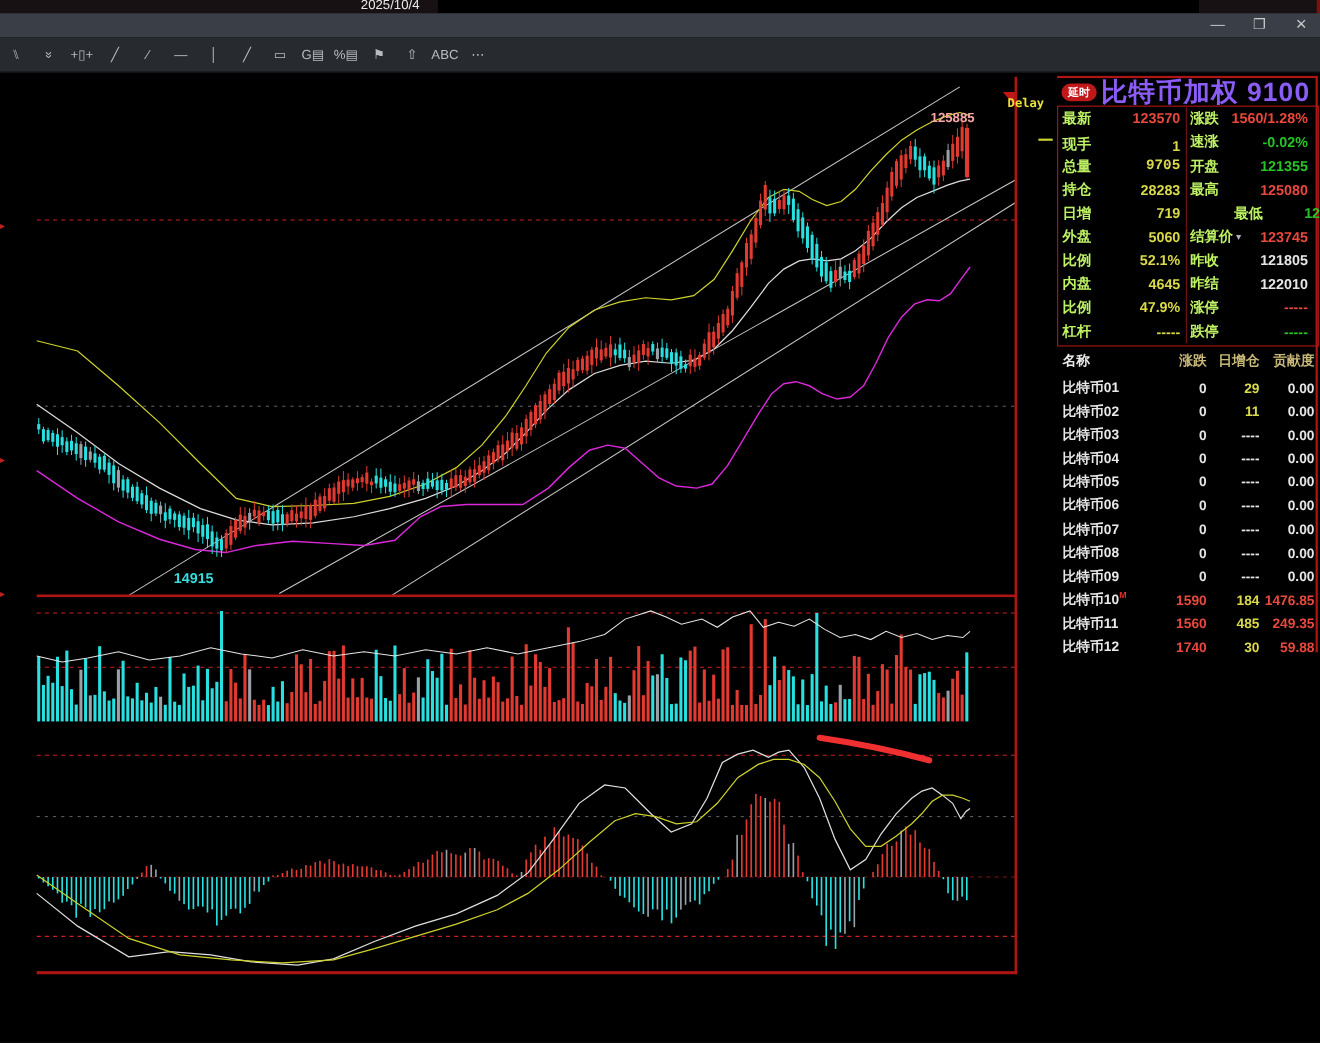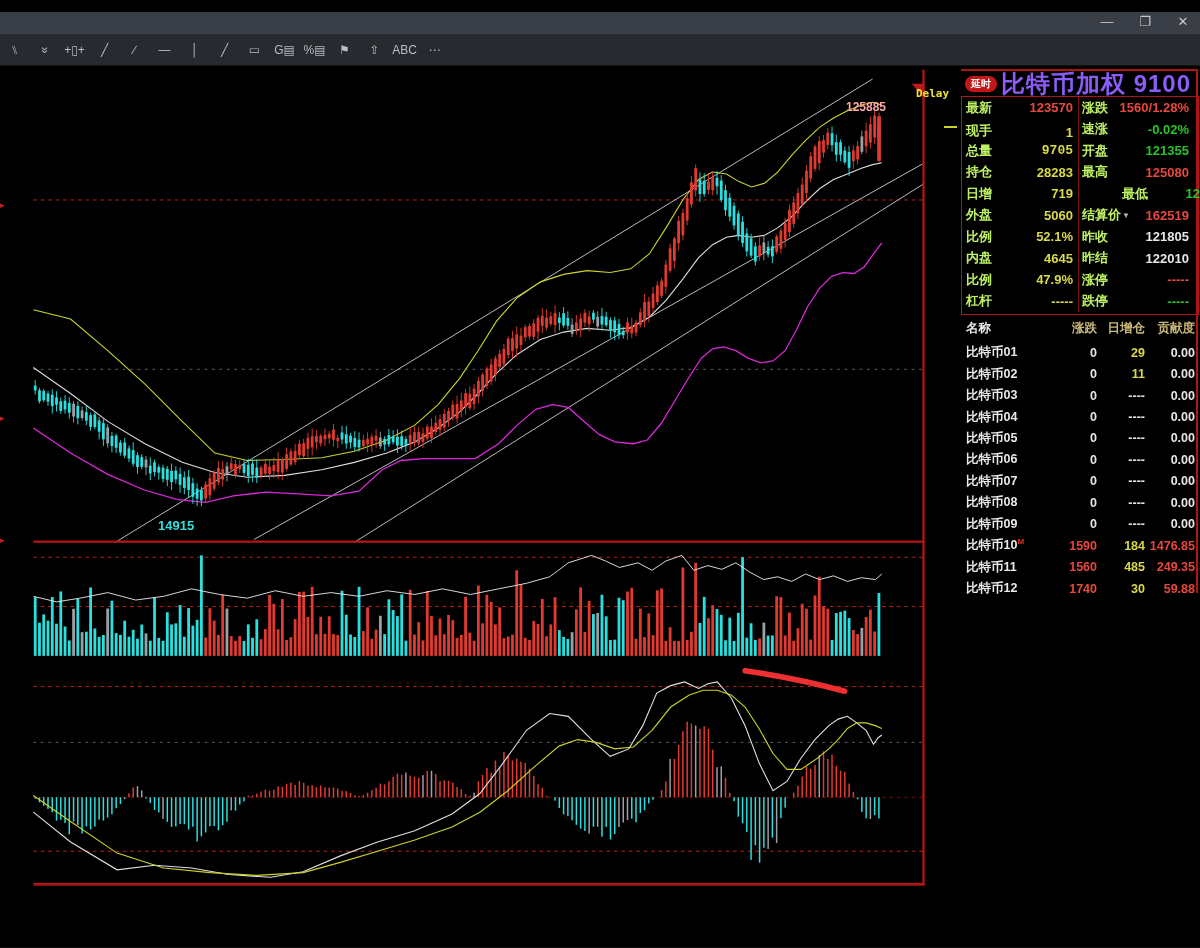--- a/index.html
+++ b/index.html
@@ -53,20 +53,25 @@
   .t-c2{position:absolute;right:52px;text-align:right;}
   .t-c3{position:absolute;right:2px;text-align:right;}
   .thead{color:#c9b97a;font-weight:bold;}
   #belowbar{position:absolute;left:0;top:947px;width:1200px;height:1px;background:#111;}
 </style>
 </head>
 <body>
 
 <div id="app">
 
+  <div id="topstrip">
+    <div id="topblackbox"></div>
+    <div id="topdate">2025/10/4</div>
+    <div id="topright-red"></div>
+  </div>
 
   <div id="titlebar">
     <div class="winbtn" style="left:1090px;">—</div>
     <div class="winbtn" style="left:1128px;">❐</div>
     <div class="winbtn" style="left:1166px;">✕</div>
   </div>
 
   <div id="toolbar">
     <div id="toolicons">
         <div class="ticon">⑊</div>
@@ -983,21 +988,21 @@
           <span class="qlabel">最高</span>
           <span class="qvalue" style="color: rgb(232, 72, 62);">125080</span>
         </div>
         <div class="qrow" style="left: 120px; width: 112px; top: 86px; margin-left: 40px;">
           <span class="qlabel">最低</span>
           <span class="qvalue" style="color: rgb(39, 196, 39);">120505</span>
         </div>
         <div class="qrow" style="left: 120px; width: 112px; top: 107.5px;">
           <span class="qlabel">结算价</span>
           <span class="qarrow">▼</span>
-          <span class="qvalue" style="color: rgb(232, 72, 62);">162519</span>
+          <span class="qvalue" style="color: rgb(232, 72, 62);">123745</span>
         </div>
         <div class="qrow" style="left: 120px; width: 112px; top: 129px;">
           <span class="qlabel">昨收</span>
           <span class="qvalue" style="color: rgb(230, 230, 230);">121805</span>
         </div>
         <div class="qrow" style="left: 120px; width: 112px; top: 150.5px;">
           <span class="qlabel">昨结</span>
           <span class="qvalue" style="color: rgb(230, 230, 230);">122010</span>
         </div>
         <div class="qrow" style="left: 120px; width: 112px; top: 172px;">

